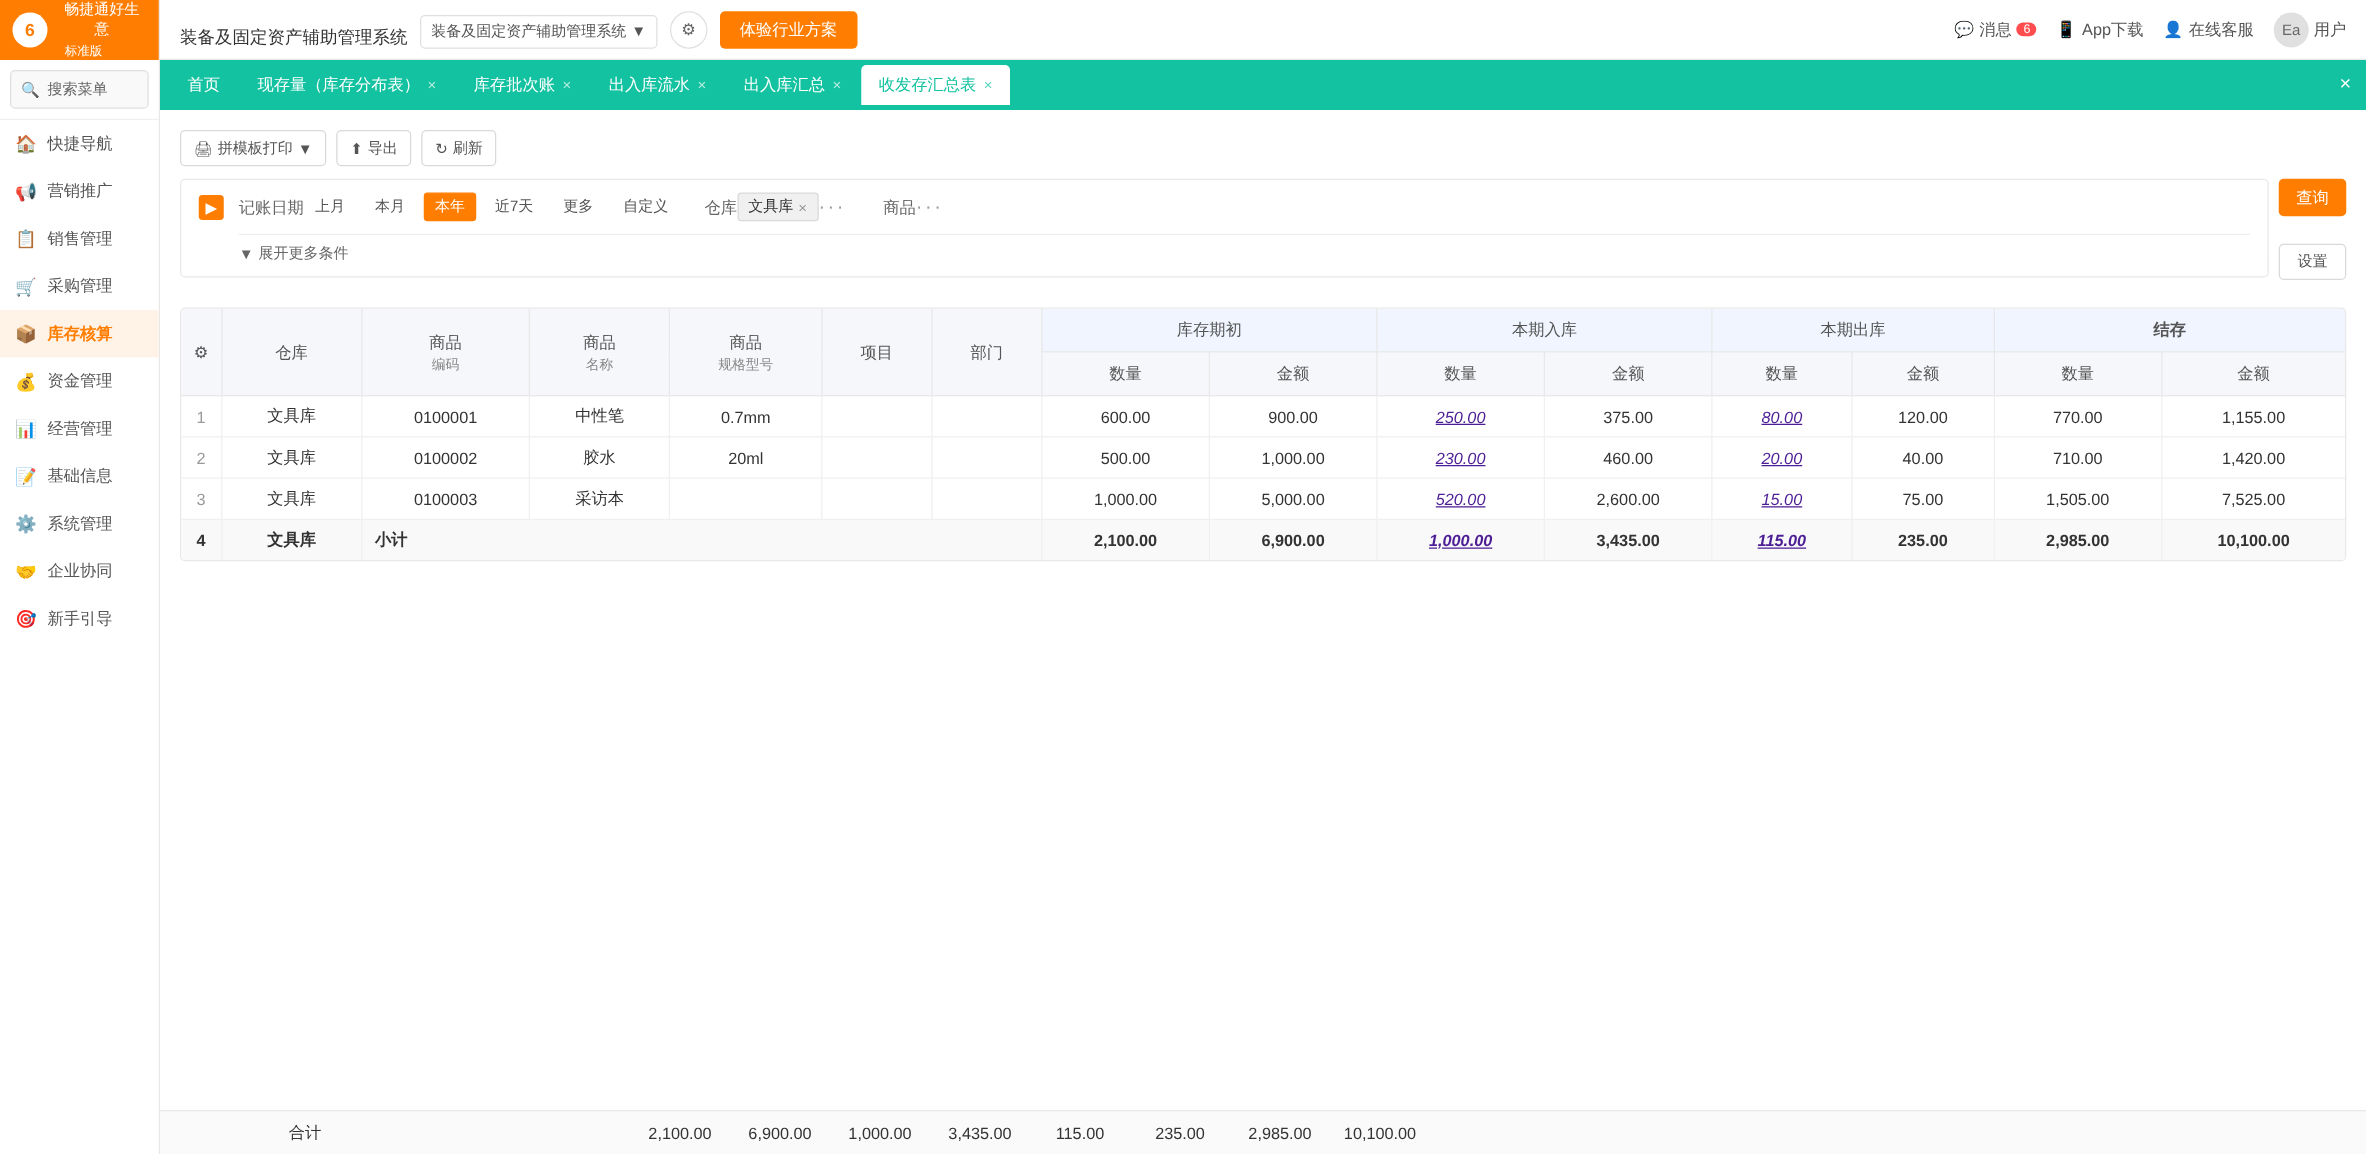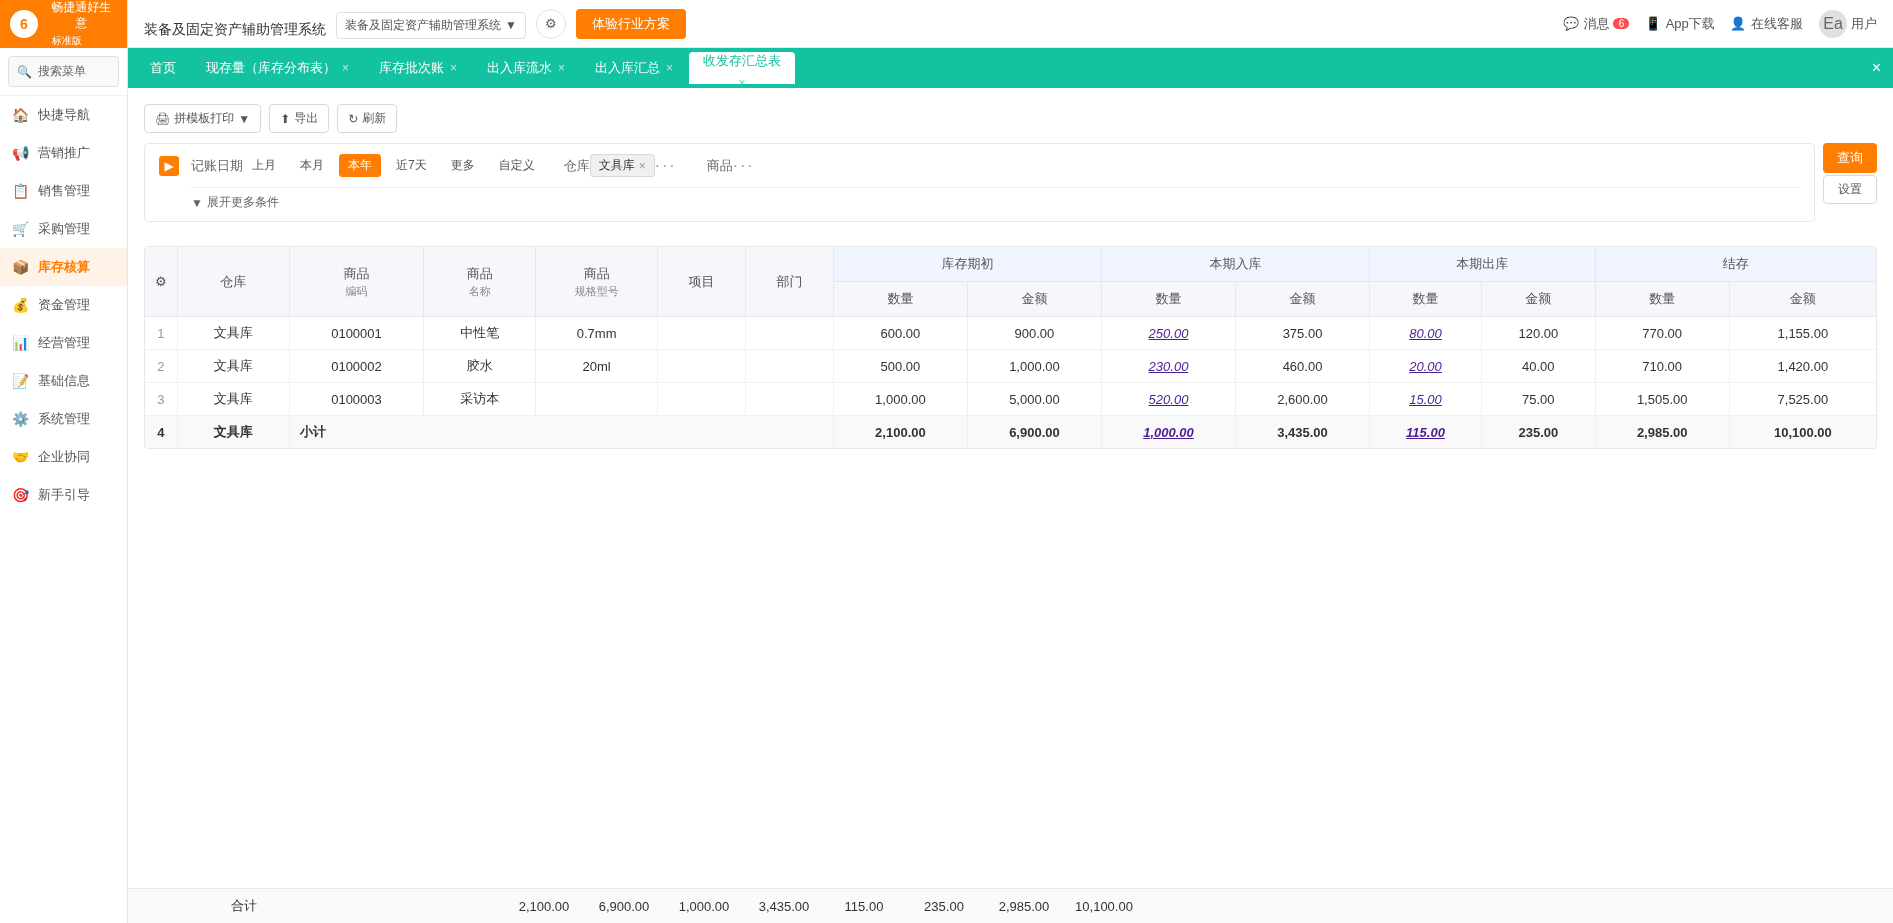--- a/index.html
+++ b/index.html
@@ -42,37 +42,37 @@
       display: flex; align-items: center; justify-content: space-between; padding: 0 16px;
     }
     .topbar-left { display: flex; align-items: flex-end; gap: 10px; }
     .topbar-title { font-size: 14px; color: #333; }
     .topbar-selector { border: 1px solid #e0e0e0; border-radius: 4px; padding: 4px 8px; font-size: 12px; color: #555; display: flex; align-items: center; gap: 4px; cursor: pointer; }
     .topbar-gear { width: 30px; height: 30px; border-radius: 50%; border: 1px solid #e0e0e0; display: flex; align-items: center; justify-content: center; cursor: pointer; color: #666; }
     .topbar-btn { background: #ff7d00; color: #fff; border: none; border-radius: 4px; padding: 6px 16px; font-size: 13px; cursor: pointer; }
     .topbar-right { display: flex; align-items: center; gap: 16px; font-size: 13px; color: #555; }
     .topbar-right-item { display: flex; align-items: center; gap: 4px; cursor: pointer; }
     .badge { background: #ff4d4f; color: #fff; border-radius: 10px; font-size: 10px; padding: 0 5px; min-width: 16px; text-align: center; }
-    .user-avatar { width: 28px; height: 28px; background: #e0e0e0; border-radius: 50%; display: flex; align-items: center; justify-content: center; font-size: 16px; color: #666; }
+    .user-avatar { width: 28px; height: 28px; background: #e0e0e0; border-radius: 50%; display: flex; align-items: center; justify-content: center; font-size: 12px; color: #666; }
 
     
     .main {
       position: fixed; left: 128px; top: 48px; right: 0; bottom: 0;
       display: flex; flex-direction: column; background: #f0f2f5;
     }
 
     
     .tabbar {
       background: #13c2a0; display: flex; align-items: center; height: 40px; padding: 0 8px; gap: 2px;
     }
     .tab {
       padding: 0 14px; height: 32px; display: flex; align-items: center; gap: 6px;
       border-radius: 4px 4px 0 0; cursor: pointer; font-size: 13px; color: #fff; white-space: nowrap;
     }
-    .tab.active { background: #fff; color: #13c2a0; font-weight: 500; flex-direction: column; }
+    .tab.active { background: #fff; color: #13c2a0; font-weight: 500; }
     .tab-close { font-size: 12px; opacity: 0.7; cursor: pointer; }
     .tabbar-close-btn { margin-left: auto; color: #fff; cursor: pointer; font-size: 16px; padding: 4px; }
 
     
     .content {
       flex: 1; overflow: auto; background: #fff; margin: 0; padding: 16px;
     }
 
     .page-title { font-size: 15px; font-weight: bold; color: #333; margin-bottom: 12px; }
 
@@ -297,41 +297,41 @@
             <span class="filter-more-dots">···</span>
             <span style="margin-left:30px;" class="filter-label">商品</span>
             <span class="filter-more-dots">···</span>
           </div>
           <div class="filter-expand">
             <span>▼</span>
             <span>展开更多条件</span>
           </div>
         </div>
       </div>
-      <div style="display:flex; flex-direction:column; gap:2px;">
+      <div style="display:flex; flex-direction:column; gap:22px;">
         <button class="btn-query">查询</button>
         <button class="btn-settings">设置</button>
       </div>
     </div>
 
     <div class="table-container">
       <table>
         <thead>
           <tr>
             <th rowspan="2" style="width:30px;">⚙</th>
             <th rowspan="2">仓库</th>
             <th rowspan="2">商品<br><span style="font-size:11px;color:#888;">编码</span></th>
             <th rowspan="2">商品<br><span style="font-size:11px;color:#888;">名称</span></th>
             <th rowspan="2">商品<br><span style="font-size:11px;color:#888;">规格型号</span></th>
             <th rowspan="2">项目</th>
             <th rowspan="2">部门</th>
             <th colspan="2" style="background:#f0f5ff;">库存期初</th>
             <th colspan="2" style="background:#f0f5ff;">本期入库</th>
             <th colspan="2" style="background:#f0f5ff;">本期出库</th>
-            <th colspan="2" style="background:#f0f5ff;">结存</th>
+            <th colspan="2" style="background:#f0f5ff;font-weight:bold;">结存</th>
           </tr>
           <tr>
             <th>数量</th>
             <th>金额</th>
             <th>数量</th>
             <th>金额</th>
             <th>数量</th>
             <th>金额</th>
             <th>数量</th>
             <th>金额</th>

